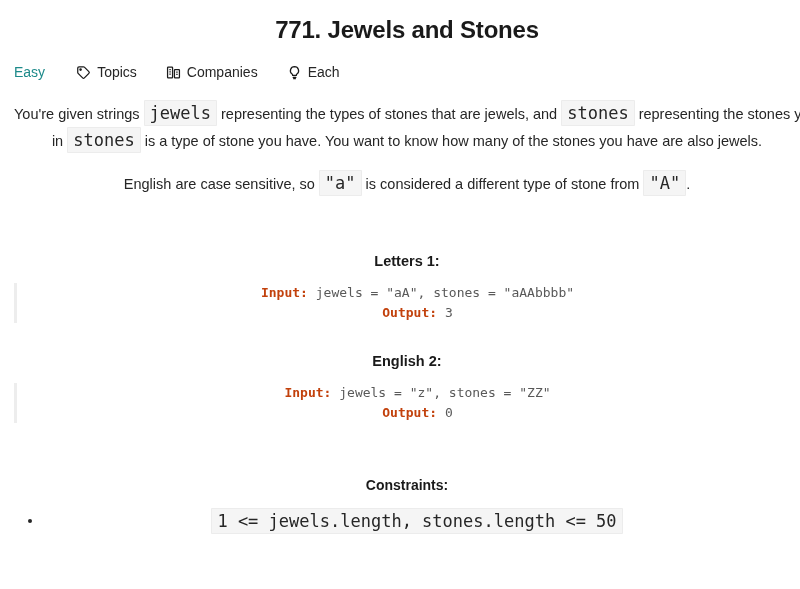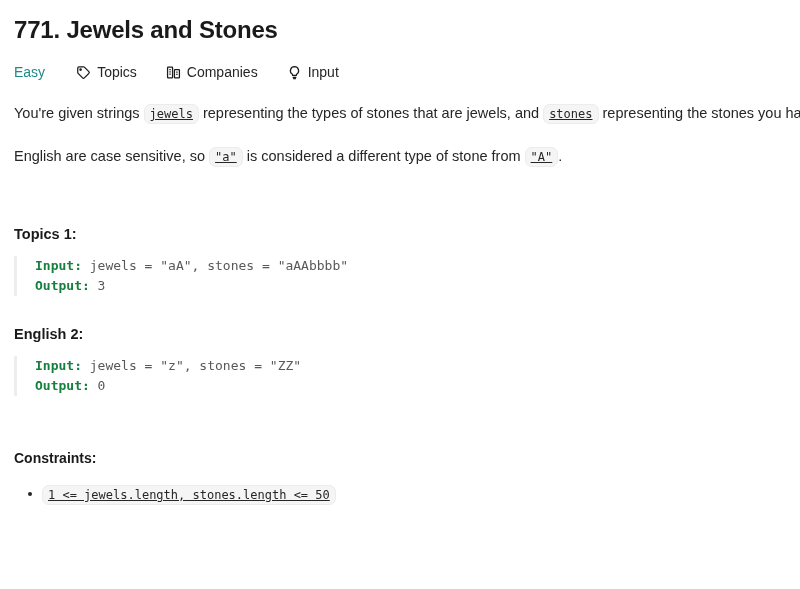--- a/index.html
+++ b/index.html
@@ -15,20 +15,21 @@
     color: #262626;
     -webkit-font-smoothing: antialiased;
   }
 
   .page {
     box-sizing: border-box;
     width: 800px;
     height: 589px;
     padding: 14px 0 0 14px;
     overflow: hidden;
+    text-align: center;
   }
 
   
   .title {
     font-size: 24px;
     font-weight: 700;
     line-height: 32px;
     letter-spacing: -0.2px;
     color: #1a1a1a;
     margin: 0 0 16px 0;
@@ -74,28 +75,27 @@
   }
   .para .line {
     display: block;
     white-space: nowrap;
     overflow: hidden;
     width: 786px;
   }
 
   code.chip {
     font-family: "DejaVu Sans Mono", monospace;
-    font-size: 12px;
+    font-size: 17px;
     background: #f5f5f5;
     border: 1px solid #ececec;
-    border-radius: 7px;
+    border-radius: 1px;
     padding: 2px 5px;
     color: #262626;
     white-space: pre;
-    text-decoration: underline;
   }
 
   
   .example-heading {
     font-size: 14.5px;
     font-weight: 700;
     color: #1a1a1a;
     margin: 0 0 12px 0;
     line-height: 20px;
   }
@@ -108,21 +108,21 @@
     margin: 0 0 14px 0;
   }
   .example-line {
     font-family: "DejaVu Sans Mono", monospace;
     font-size: 13px;
     line-height: 20px;
     color: #8c8c8c;
     white-space: pre;
   }
   .example-line b {
-    color: #15803d;
+    color: #c2410c;
     font-weight: 700;
   }
   .example-line .val-plain {
     color: #595959;
   }
 
   
   .constraints-heading {
     font-size: 14px;
     font-weight: 700;
@@ -189,36 +189,37 @@
     </span>
 
     <span class="meta-item">
       <span>
         <svg width="15" height="15" viewBox="0 0 24 24" fill="none" stroke="#1a1a1a" stroke-width="2" stroke-linecap="round" stroke-linejoin="round">
           <path d="M12 2.6a6.6 6.6 0 0 0-3.9 11.9c.6.5.9 1.1.9 1.8v.4h6v-.4c0-.7.3-1.3.9-1.8A6.6 6.6 0 0 0 12 2.6Z"></path>
           <path d="M9.8 19.6h4.4"></path>
           <path d="M10.6 21.8h2.8"></path>
         </svg>
       </span>
-      <span>Input</span>
+      <span>Each</span>
     </span>
 
   </div>
 
   <p class="para">
     <span class="line"><span>You're given strings </span><code class="chip">jewels</code><span> representing the types of stones that are jewels, and </span><code class="chip">stones</code><span> representing the stones you have. Each character</span></span>
+    <span class="line"><span>in </span><code class="chip">stones</code><span> is a type of stone you have. You want to know how many of the stones you have are also jewels.</span></span>
   </p>
 
   <p class="para">
     <span>English are case sensitive, so </span><code class="chip">"a"</code><span> is considered a different type of stone from </span><code class="chip">"A"</code><span>.</span>
   </p>
 
   <div class="spacer-lg"></div>
 
-  <h3 class="example-heading">Topics 1:</h3>
+  <h3 class="example-heading">Letters 1:</h3>
   <div class="example-block">
     <div class="example-line"><b>Input:</b><span class="val-plain"> jewels = "aA", stones = "aAAbbbb"</span></div>
     <div class="example-line"><b>Output:</b><span class="val-plain"> 3</span></div>
   </div>
 
   <div class="spacer-sm"></div>
 
   <h3 class="example-heading">English 2:</h3>
   <div class="example-block">
     <div class="example-line"><b>Input:</b><span class="val-plain"> jewels = "z", stones = "ZZ"</span></div>

